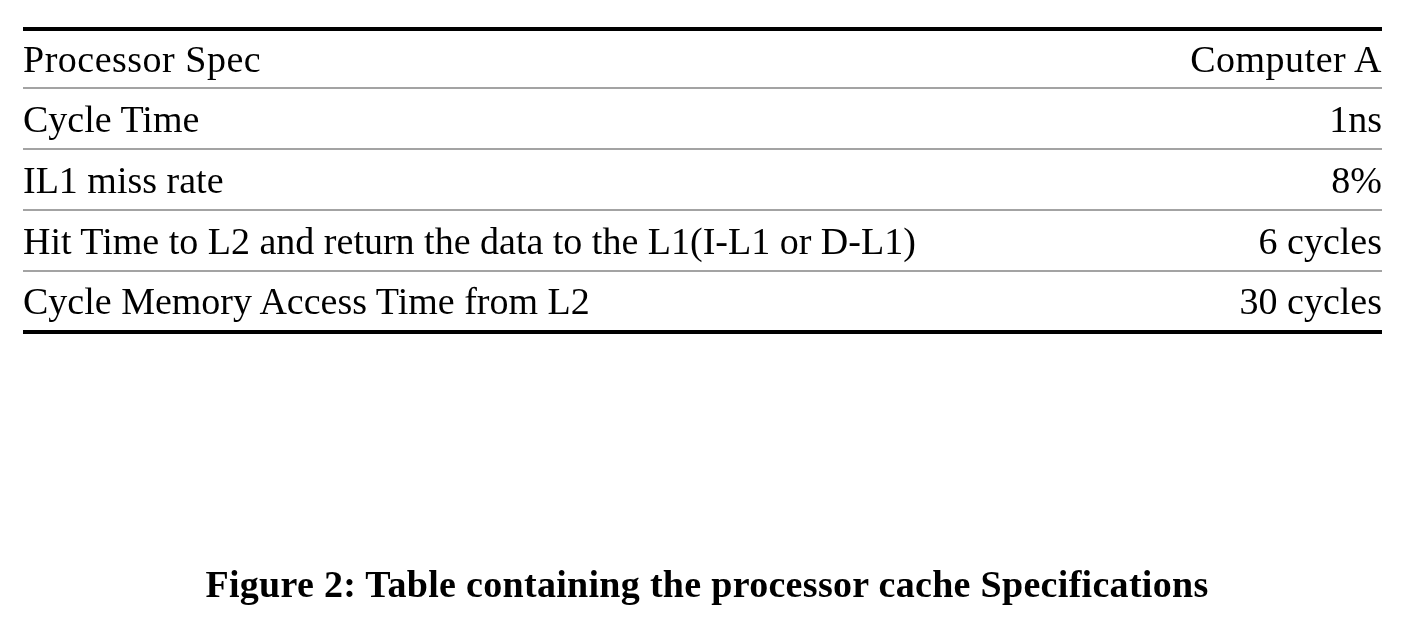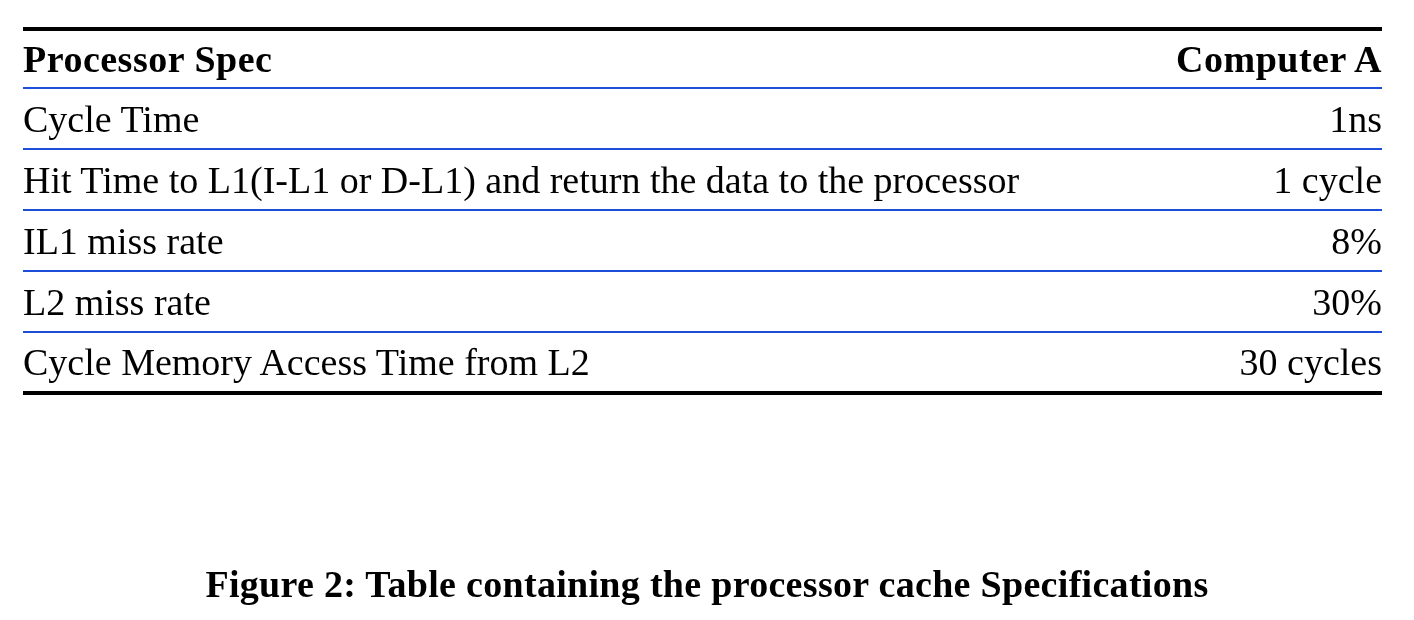--- a/index.html
+++ b/index.html
@@ -25,40 +25,40 @@
     left: 23px;
     width: 1359px;
   }
   table.spec-table {
     width: 100%;
     border-collapse: collapse;
     border-top: 4px solid #000000;
     border-bottom: 4px solid #000000;
   }
   table.spec-table tr {
-    border-top: 2px solid #1d4ed8;
+    border-top: 2px solid #a3a3a3;
   }
   table.spec-table thead tr {
     border-top: none;
   }
   table.spec-table th,
   table.spec-table td {
     font-size: 38px;
     padding: 0;
     vertical-align: middle;
     white-space: nowrap;
   }
   table.spec-table thead tr { height: 59px; }
   table.spec-table tbody tr { height: 61px; }
   .spec-col {
     text-align: left;
     padding-left: 21px;
   }
   th.spec-col, th.value-col {
-    font-weight: bold;
+    font-weight: normal;
     letter-spacing: 0.5px;
   }
   .value-col {
     width: 270px;
     text-align: right;
   }
   .figure-caption {
     position: absolute;
     top: 562px;
     left: 0;
@@ -81,30 +81,26 @@
           <th class="spec-col">Processor Spec</th>
           <th class="value-col">Computer A</th>
         </tr>
       </thead>
       <tbody>
         <tr>
           <td class="spec-col">Cycle Time</td>
           <td class="value-col">1ns</td>
         </tr>
         <tr>
-          <td class="spec-col">Hit Time to L1(I-L1 or D-L1) and return the data to the processor</td>
-          <td class="value-col">1 cycle</td>
-        </tr>
-        <tr>
           <td class="spec-col">IL1 miss rate</td>
           <td class="value-col">8%</td>
         </tr>
         <tr>
-          <td class="spec-col">L2 miss rate</td>
-          <td class="value-col">30%</td>
+          <td class="spec-col">Hit Time to L2 and return the data to the L1(I-L1 or D-L1)</td>
+          <td class="value-col">6 cycles</td>
         </tr>
         <tr>
           <td class="spec-col">Cycle Memory Access Time from L2</td>
           <td class="value-col">30 cycles</td>
         </tr>
       </tbody>
     </table>
   </div>
 
   <div class="figure-caption">Figure 2: Table containing the processor cache Specifications</div>

